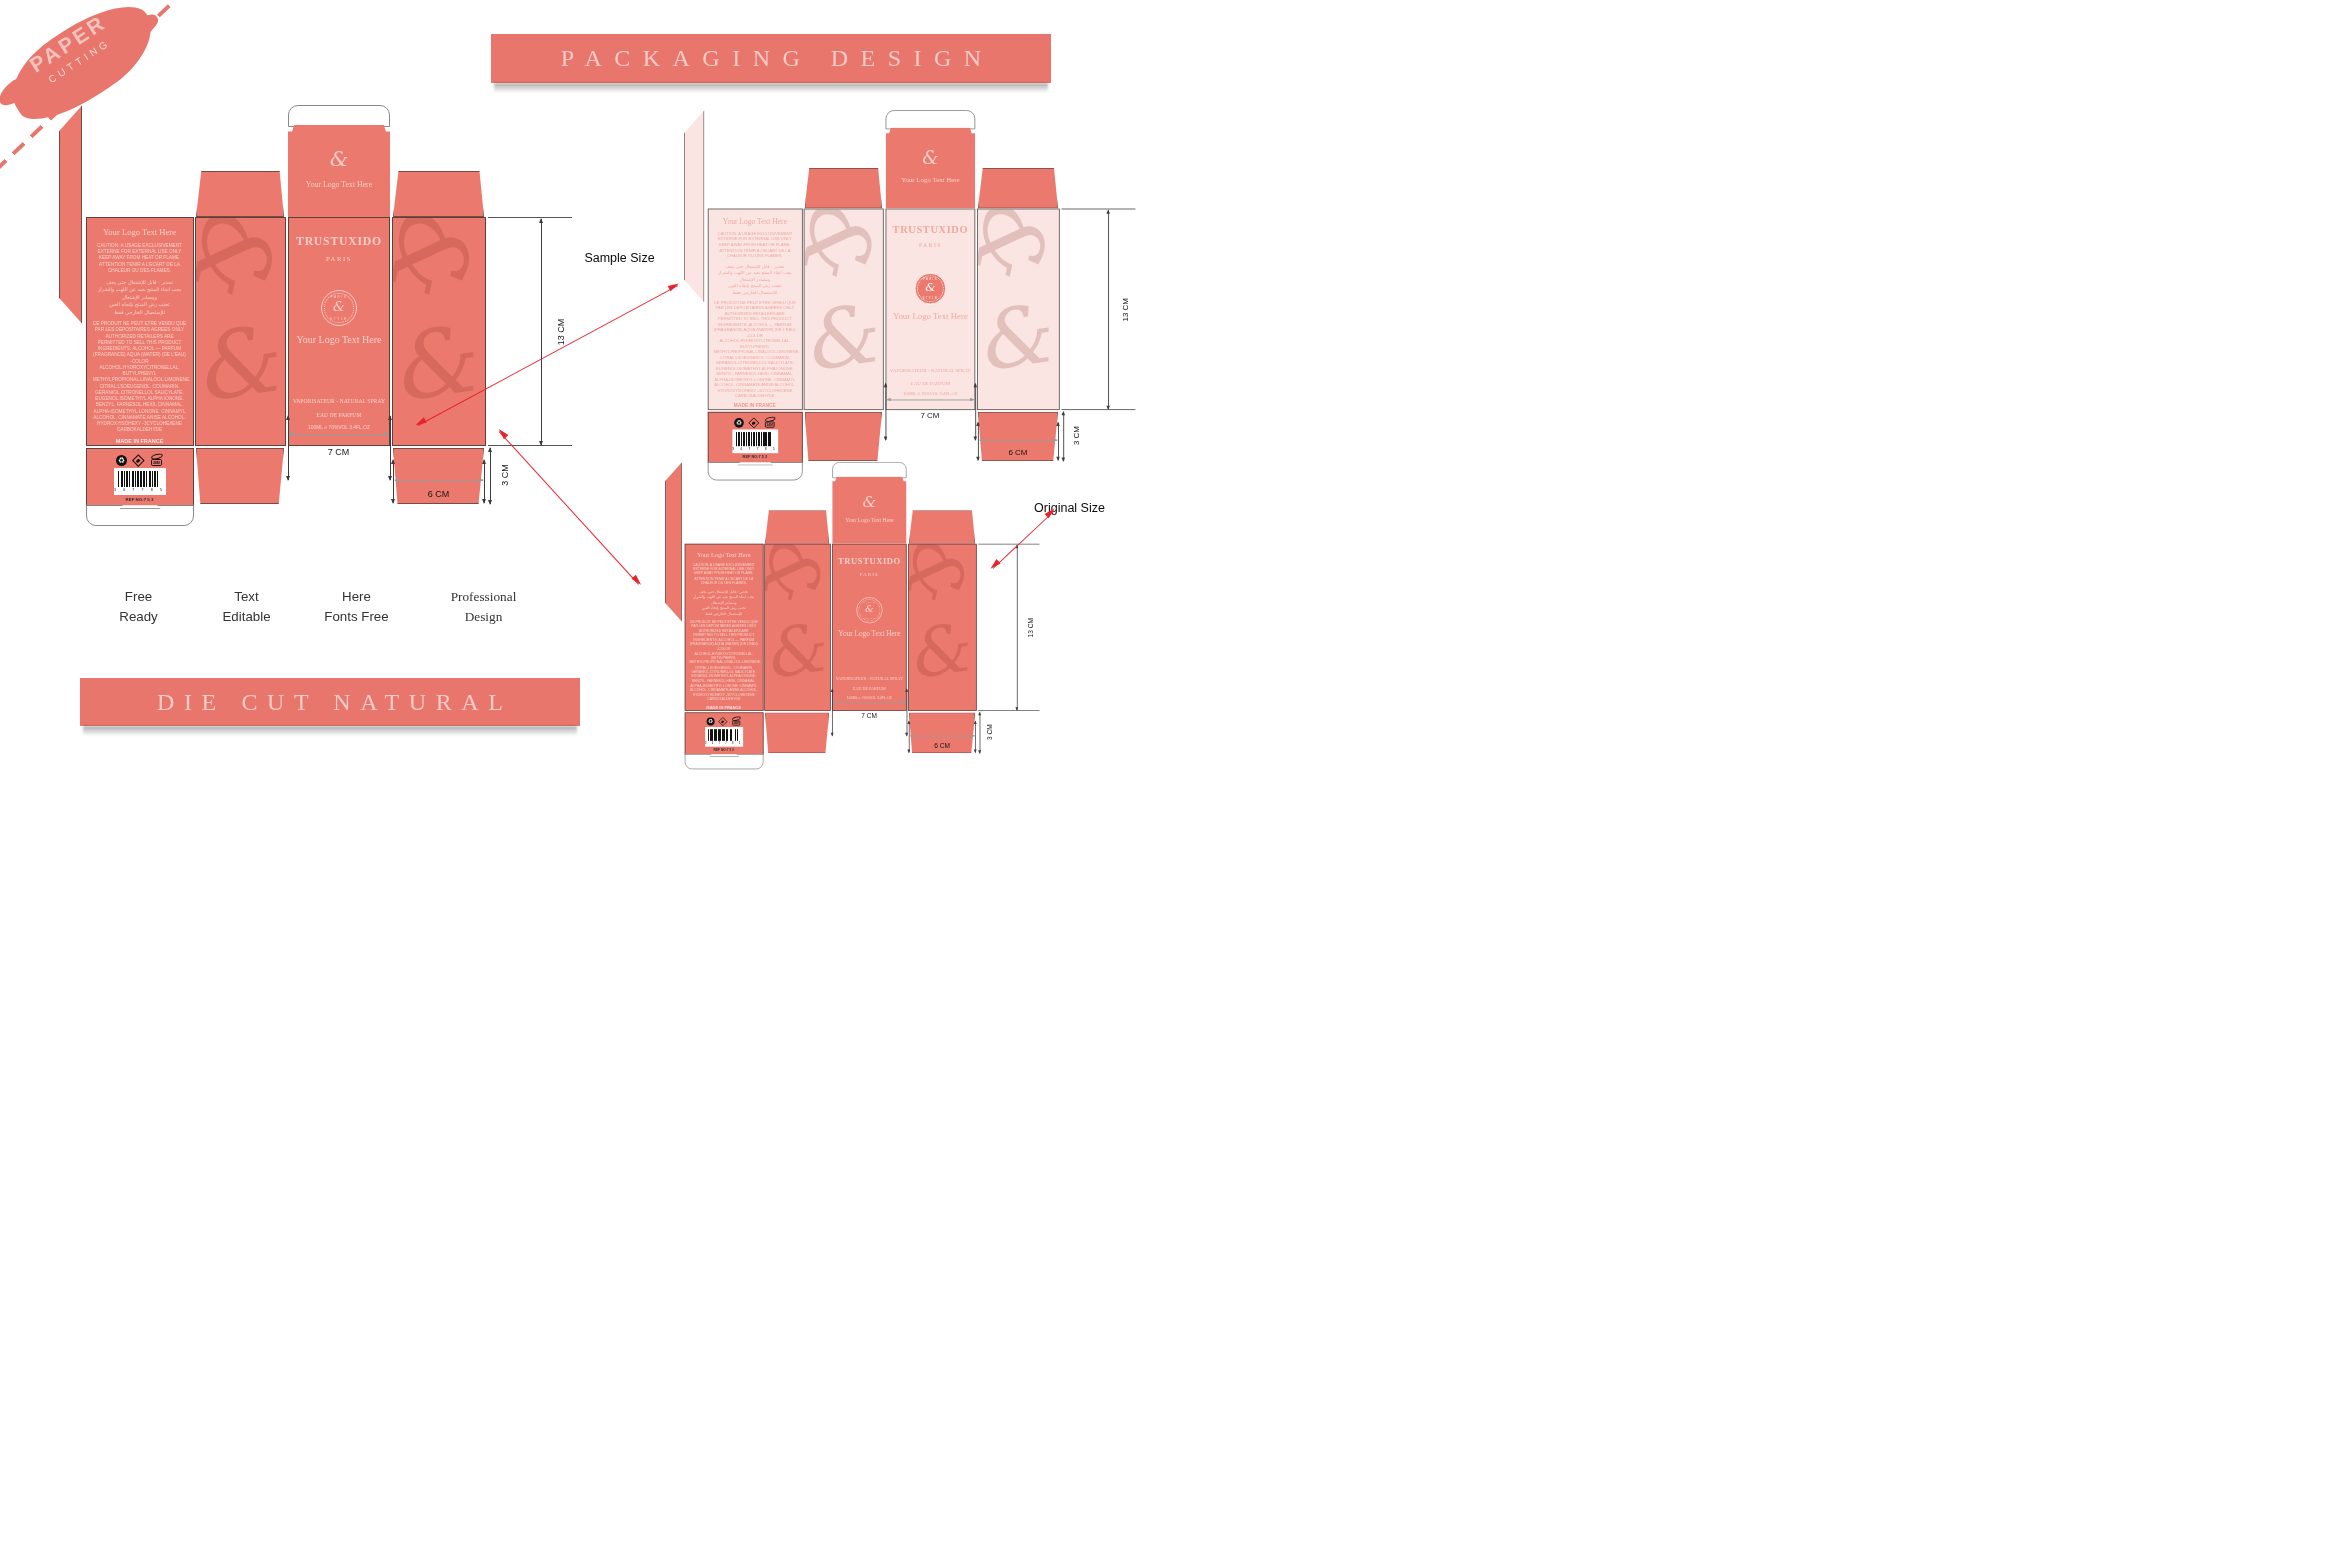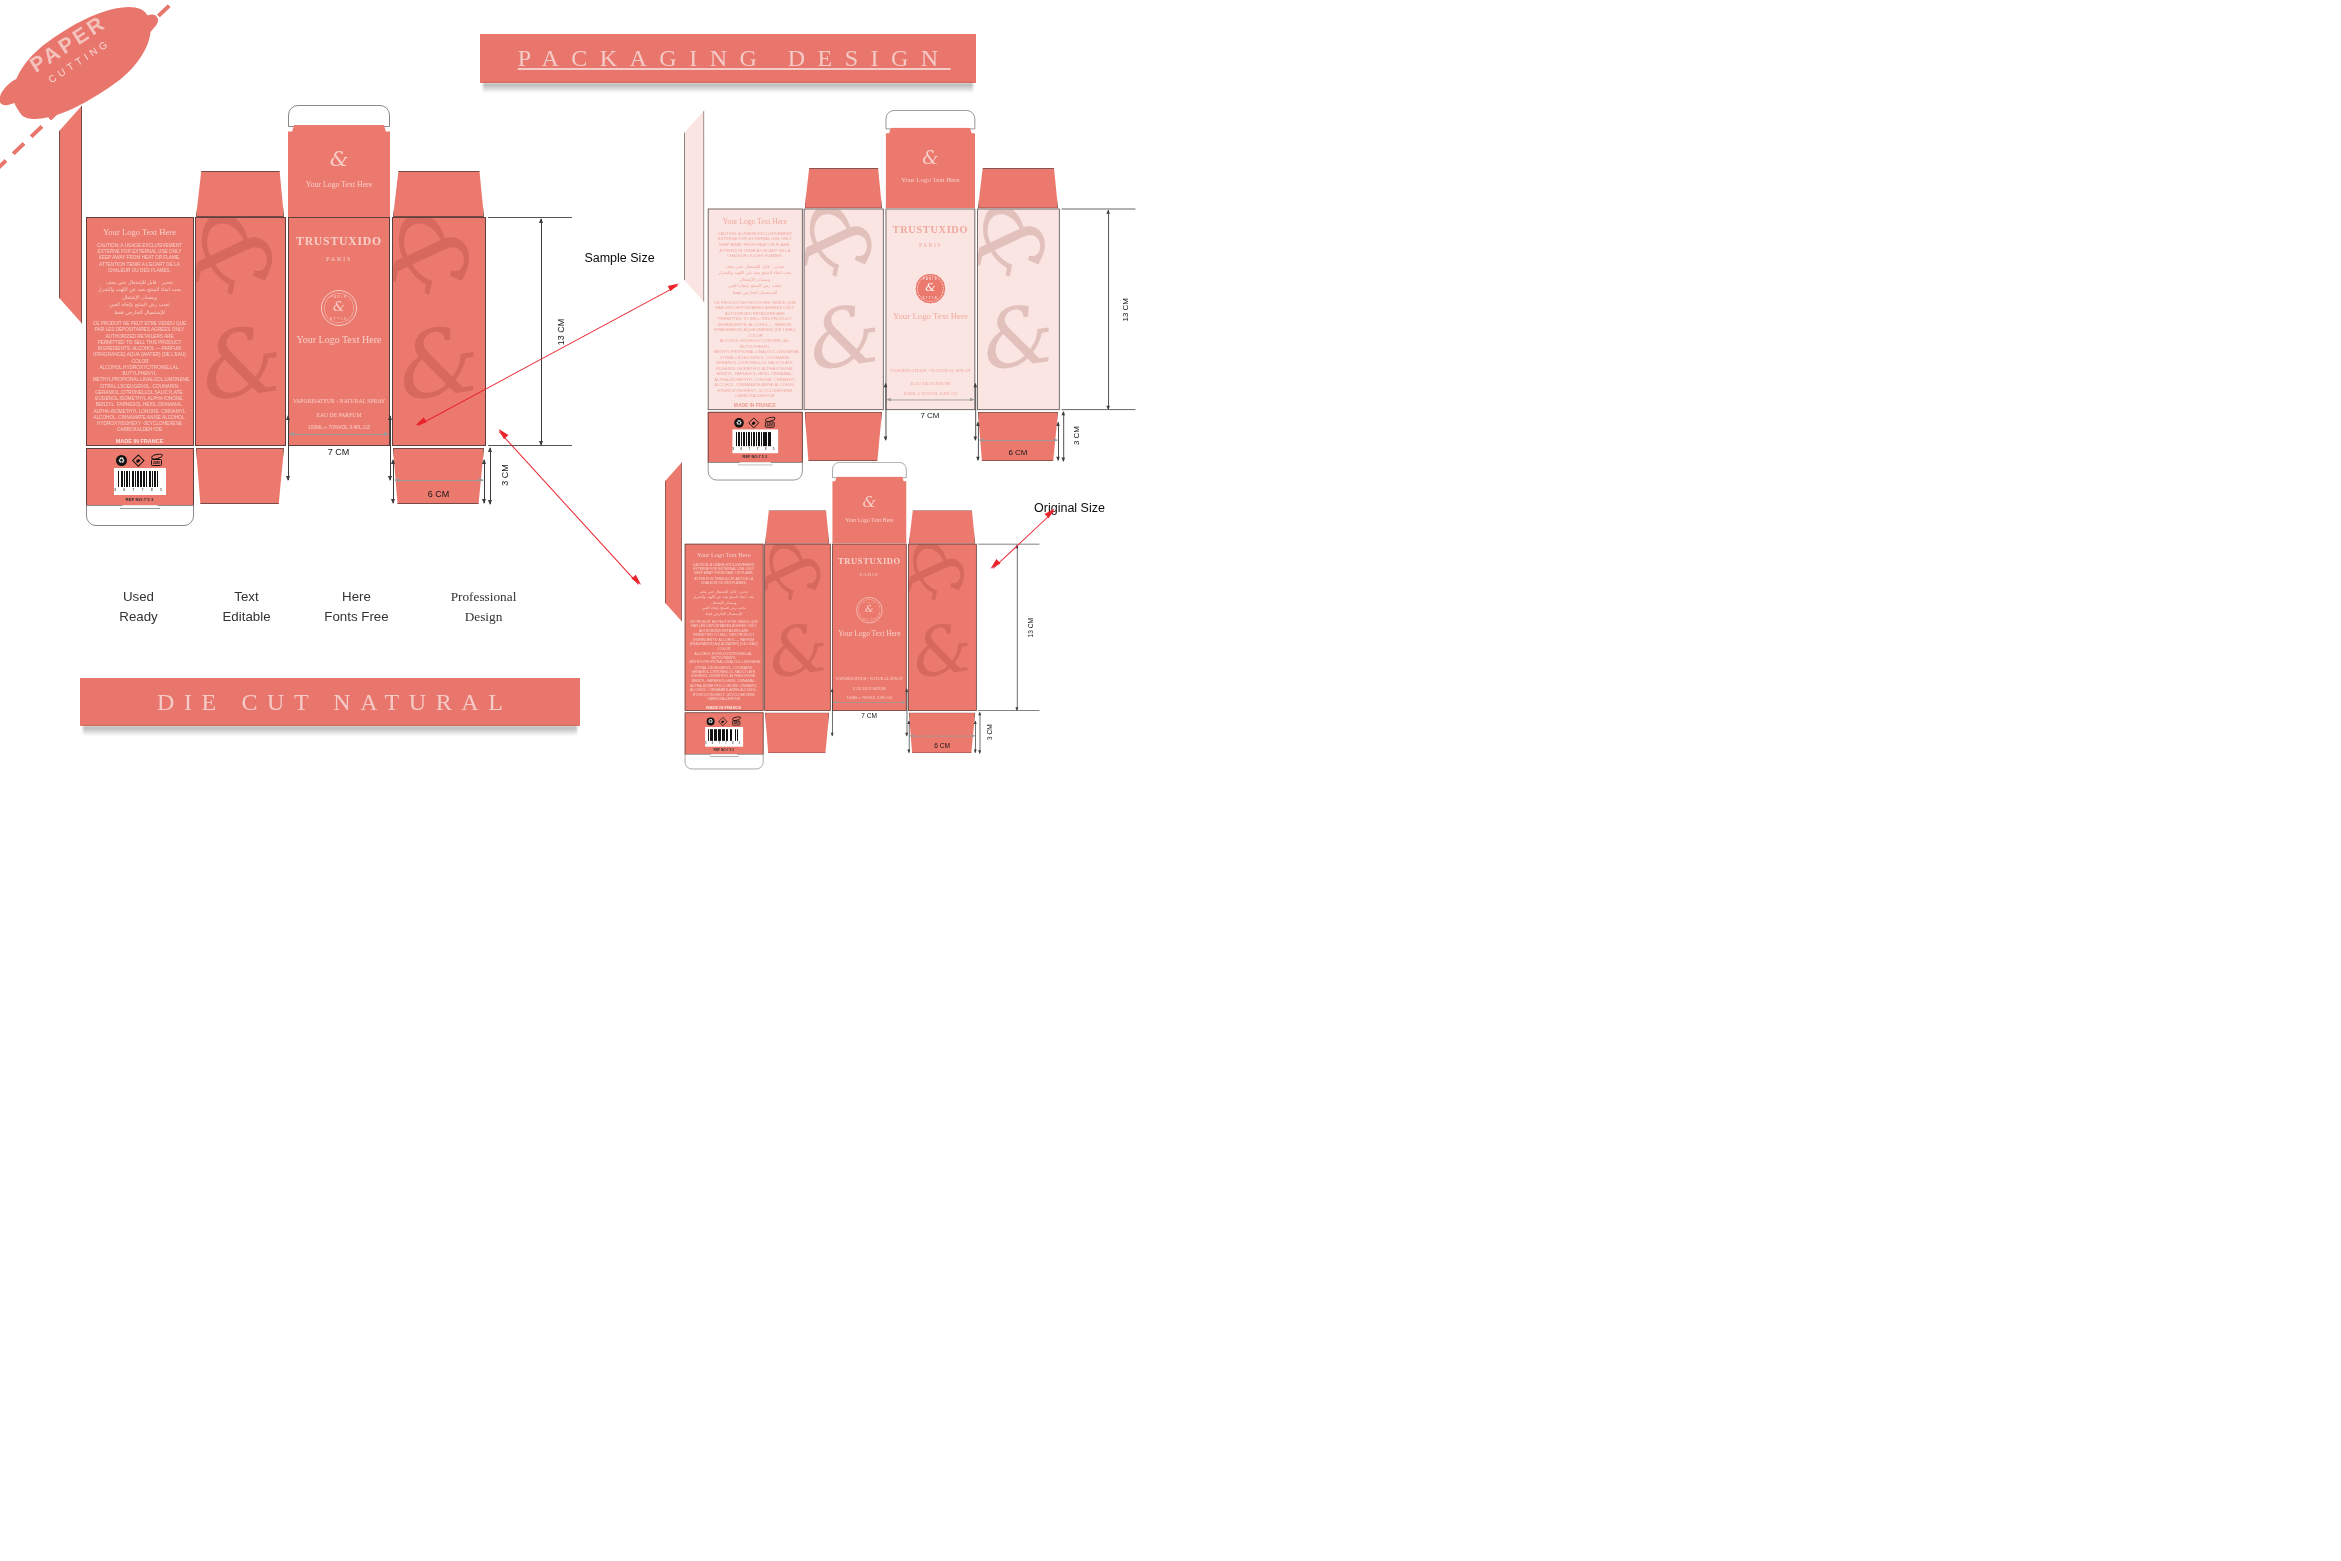--- a/index.html
+++ b/index.html
@@ -23,21 +23,21 @@
   
   .cutline{position:absolute;left:-4.7px;top:169px;width:248px;height:3.9px;transform:rotate(-43.5deg);transform-origin:0 50%;
         background:repeating-linear-gradient(90deg,#E8766C 0 15px,transparent 15px 25px);border-radius:2.3px;}
   .scissors{position:absolute;left:23.4px;top:81px;font-size:26.5px;color:#E8766C;transform:rotate(-43.5deg);
         font-family:"DejaVu Sans",sans-serif;}
 
   
   .banner{position:absolute;background:#E8766C;color:#F4CBC7;font-family:"Liberation Serif",serif;
           display:flex;align-items:center;justify-content:center;}
   .banner span{white-space:nowrap;}
-  #banner-top{left:480px;top:34px;width:496px;height:49px;font-size:24px;letter-spacing:0.52em;text-indent:0.52em;text-decoration:underline;}
+  #banner-top{left:491px;top:34px;width:560px;height:49px;font-size:24px;letter-spacing:0.52em;text-indent:0.52em;}
   #banner-bottom{left:80px;top:678px;width:500px;height:48px;font-size:24px;letter-spacing:0.40em;text-indent:0.40em;}
   .banner::after{content:"";position:absolute;left:3.1px;right:3.1px;top:100%;height:10px;
           background:linear-gradient(to bottom,rgba(0,0,0,0.32),rgba(0,0,0,0));filter:blur(1.2px);}
 
   
   .feature{position:absolute;top:587px;width:125px;margin-left:-62px;text-align:center;
            font-size:13.3px;color:#333;line-height:1.5;}
 
   
   .rarrow{position:absolute;height:0;border-top:1.9px solid #E8232B;transform-origin:0 50%;}
@@ -162,21 +162,21 @@
   <div class="scissors">✂</div>
 
   <div class="banner" id="banner-top">
     <span>PACKAGING DESIGN</span>
   </div>
   <div class="banner" id="banner-bottom">
     <span>DIE CUT NATURAL</span>
   </div>
 
   <div class="feature" style="left:138px;">
-    <span>Used</span><br><span>Ready</span>
+    <span>Free</span><br><span>Ready</span>
   </div>
   <div class="feature" style="left:246px;">
     <span>Text</span><br><span>Editable</span>
   </div>
   <div class="feature" style="left:356px;">
     <span>Here</span><br><span>Fonts Free</span>
   </div>
   <div class="feature" style="left:483px;font-family:Liberation Serif, serif;">
     <span>Professional</span><br><span>Design</span>
   </div>

